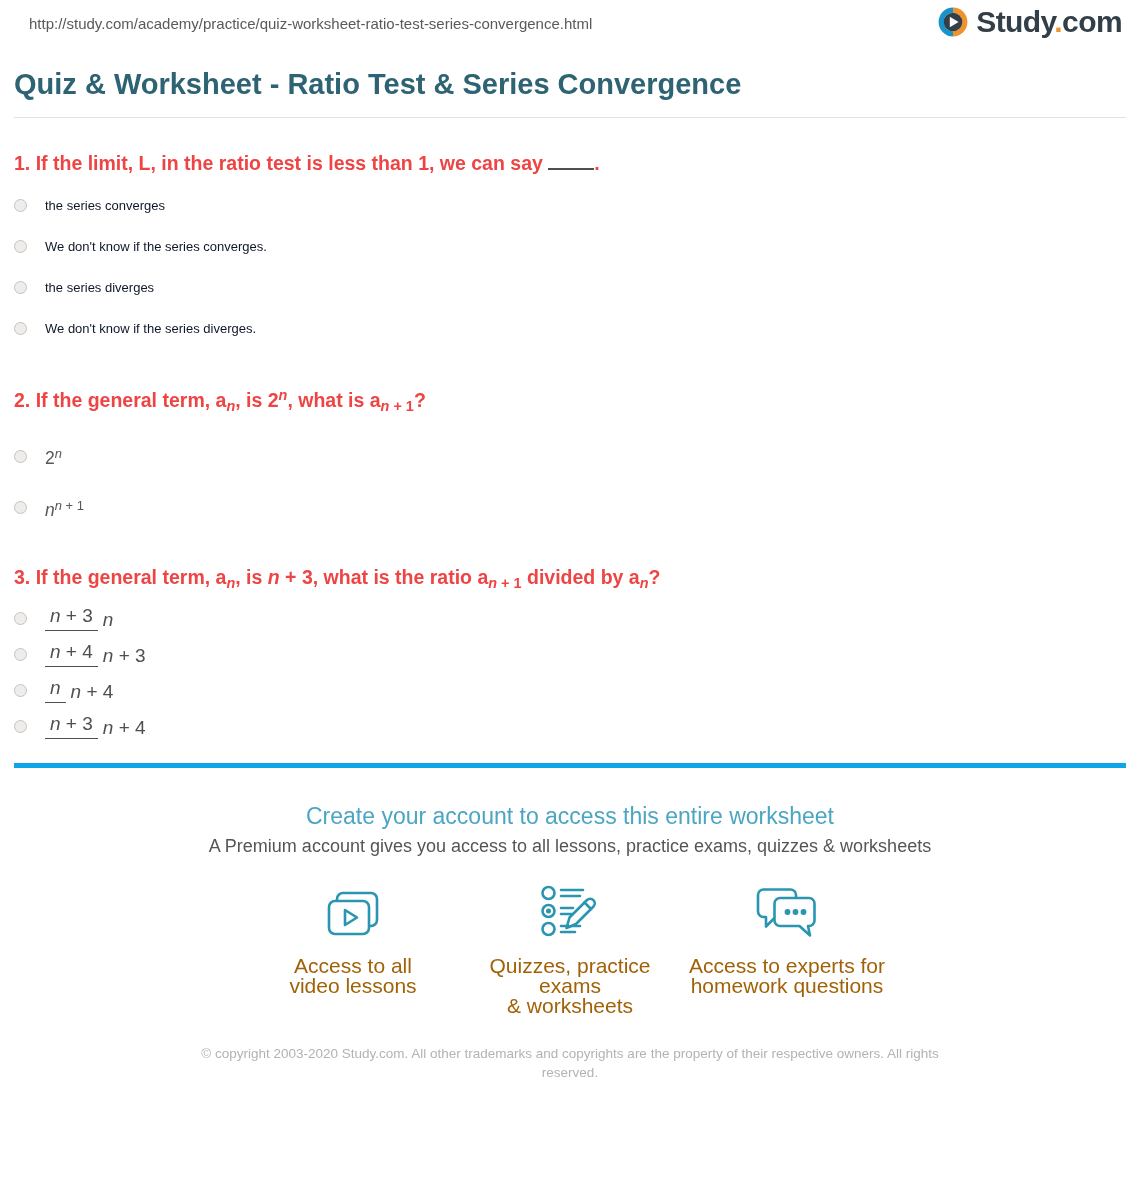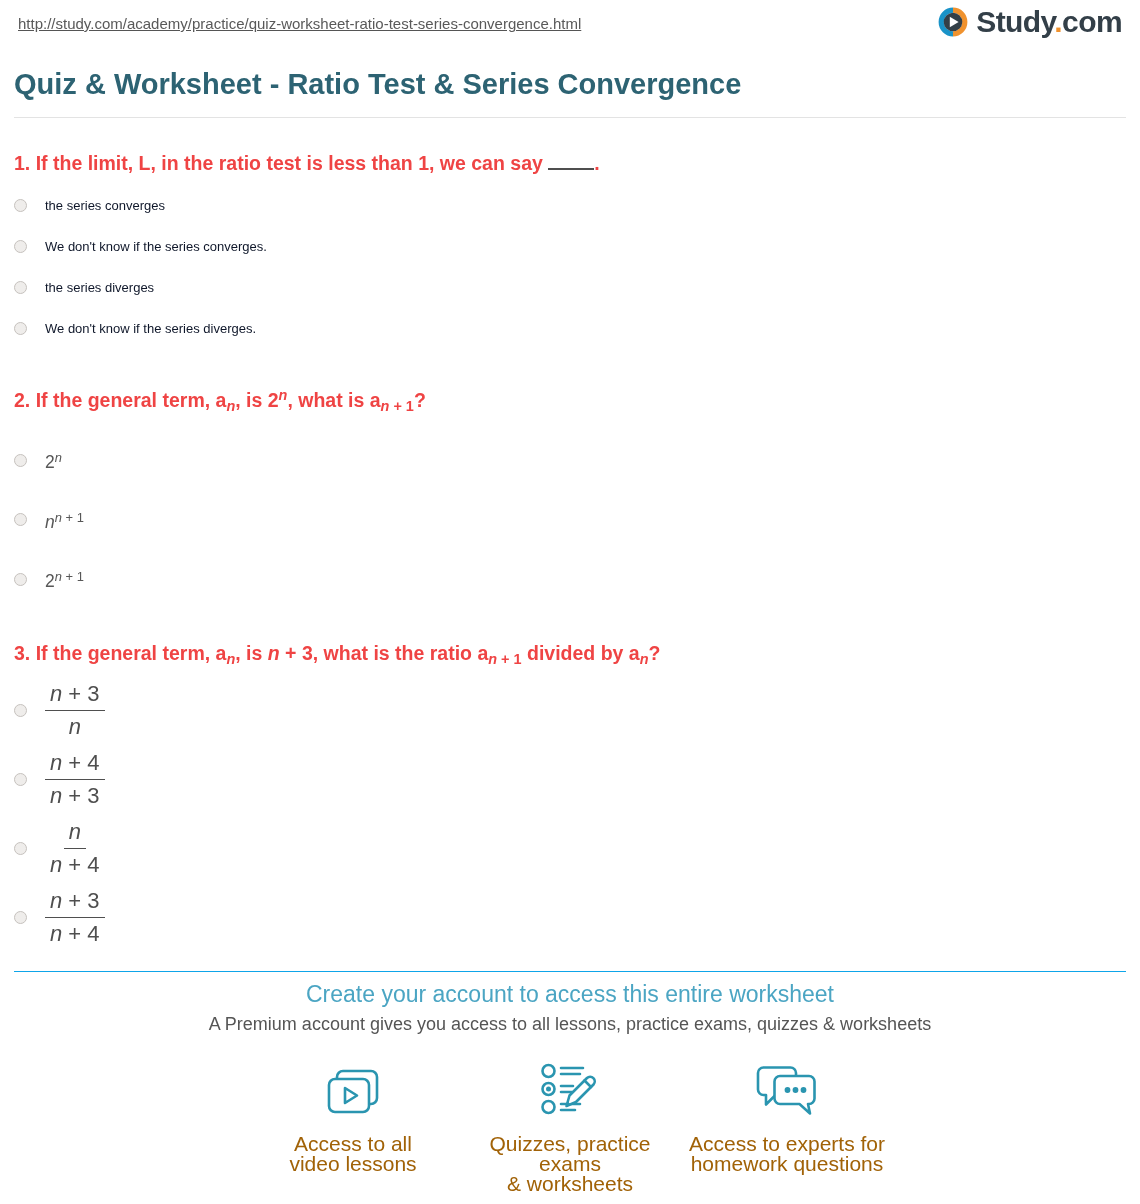--- a/index.html
+++ b/index.html
@@ -1,21 +1,21 @@
 <!DOCTYPE html>
 <html><head>
 <meta charset="utf-8">
 <style>
   html,body{margin:0;padding:0;background:#fff;}
   body{
     width:1140px;height:1204px;overflow:hidden;position:relative;
     font-family:"Liberation Sans",sans-serif;color:#555;
   }
   
-  .header{position:relative;padding:12px 16px 0 18px;height:40px;box-sizing:border-box;text-decoration:underline;}
+  .header{position:relative;padding:12px 16px 0 29px;height:40px;box-sizing:border-box;}
   .url{font-size:15px;color:#595959;padding-top:3px;}
   .logo{position:absolute;top:5px;right:18px;display:flex;align-items:center;cursor:pointer;}
   .logo svg{display:block;margin-right:6px;}
   .logo-text{font-size:30px;font-weight:700;color:#333f48;letter-spacing:-0.6px;line-height:34px;}
   .logo-dot{color:#f0922e;}
   
   .page-title{margin:26px 14px 0;font-size:29px;font-weight:700;color:#2d6373;line-height:36px;}
   .rule{border:none;border-top:1px solid #e3e3e3;margin:15px 14px 0;height:0;}
   
   .quiz{padding:0 14px;}
@@ -23,31 +23,31 @@
   .question + .question{margin-top:44px;}
   .q-prompt{margin:0;font-size:19.5px;line-height:24px;font-weight:700;color:#ef4444;}
   .option{display:flex;align-items:center;margin-top:20px;cursor:pointer;}
   .option-math{margin-top:25px;}
   .option-frac{margin-top:10px;}
   .radio{
     width:11px;height:11px;border-radius:50%;flex:0 0 11px;
     background:#efedeb;border:1px solid #c6c2be;box-sizing:content-box;margin-right:18px;
   }
   .opt-label{font-size:13px;line-height:21px;color:#0f172a;}
-  .opt-label-math{font-size:17.5px;line-height:30px;color:#575757;}
-  .fraction{display:inline-flex;flex-direction:column;align-items:center;font-size:22px;color:#4f4f4f;}
+  .opt-label-math{font-size:17.5px;line-height:22px;color:#575757;}
+  .fraction{display:inline-flex;flex-direction:row;align-items:center;font-size:19px;color:#4f4f4f;}
   .frac-num{padding:0 5px 3px;border-bottom:1.5px solid #4f4f4f;text-align:center;}
   .frac-den{padding:3px 5px 0;text-align:center;}
   
   .seg-i{font-style:italic;}
   .seg-sup{font-size:0.74em;vertical-align:0.5em;}
   .seg-sub{font-size:0.74em;vertical-align:-0.28em;}
   .seg-blank{display:inline-block;width:46px;height:2px;border-bottom:2px solid #4f4f4f;}
   
-  .cta{margin:24px 14px 0;border-top:1px solid #0ea5e9;padding-top:8px;text-align:center;}
+  .cta{margin:24px 14px 0;border-top:5px solid #0ea5e9;padding-top:34px;text-align:center;}
   .cta-heading{margin:0;font-size:23px;line-height:28px;font-weight:400;color:#4ba5c3;}
   .cta-sub{margin:7px 0 0;font-size:18px;line-height:19px;color:#555;}
   .features{display:flex;justify-content:center;margin-top:28px;}
   .feature{width:217px;text-align:center;}
   .feature-icon{height:56px;display:flex;align-items:flex-end;justify-content:center;}
   .feature-label{margin-top:16px;font-size:21px;line-height:20px;color:#a16207;}
   .ficon{stroke:#2a95b0;fill:none;stroke-width:2.6;stroke-linecap:round;stroke-linejoin:round;}
   
   .copyright{margin:28px auto 0;max-width:760px;text-align:center;font-size:13.5px;line-height:19px;color:#b5b3b1;}
 </style>
@@ -94,24 +94,20 @@
 
   <div class="question">
     <h2 class="q-prompt"><span class="seg-t">2. If the general term, a</span><span class="seg-sub seg-i">n</span><span class="seg-t">, is 2</span><span class="seg-sup seg-i">n</span><span class="seg-t">, what is a</span><span class="seg-sub seg-i">n</span><span class="seg-sub"> + 1</span><span class="seg-t">?</span></h2>
     <div class="option option-math">
       <span class="radio"></span>
       <span class="opt-label opt-label-math"><span class="seg-t">2</span><span class="seg-sup seg-i">n</span></span>
     </div>
     <div class="option option-math">
       <span class="radio"></span>
       <span class="opt-label opt-label-math"><span class="seg-i">n</span><span class="seg-sup seg-i">n</span><span class="seg-sup"> + 1</span></span>
-    </div>
-    <div class="option option-math">
-      <span class="radio"></span>
-      <span class="opt-label opt-label-math"><span class="seg-t">2</span><span class="seg-sup seg-i">n</span><span class="seg-sup"> + 1</span></span>
     </div>
   </div>
 
   <div class="question">
     <h2 class="q-prompt"><span class="seg-t">3. If the general term, a</span><span class="seg-sub seg-i">n</span><span class="seg-t">, is </span><span class="seg-i">n</span><span class="seg-t"> + 3, what is the ratio a</span><span class="seg-sub seg-i">n</span><span class="seg-sub"> + 1</span><span class="seg-t"> divided by a</span><span class="seg-sub seg-i">n</span><span class="seg-t">?</span></h2>
     <div class="option option-frac">
       <span class="radio"></span>
       <span class="fraction">
         <span class="frac-num"><span class="seg-i">n</span><span class="seg-t"> + 3</span></span>
         <span class="frac-den"><span class="seg-i">n</span></span>

